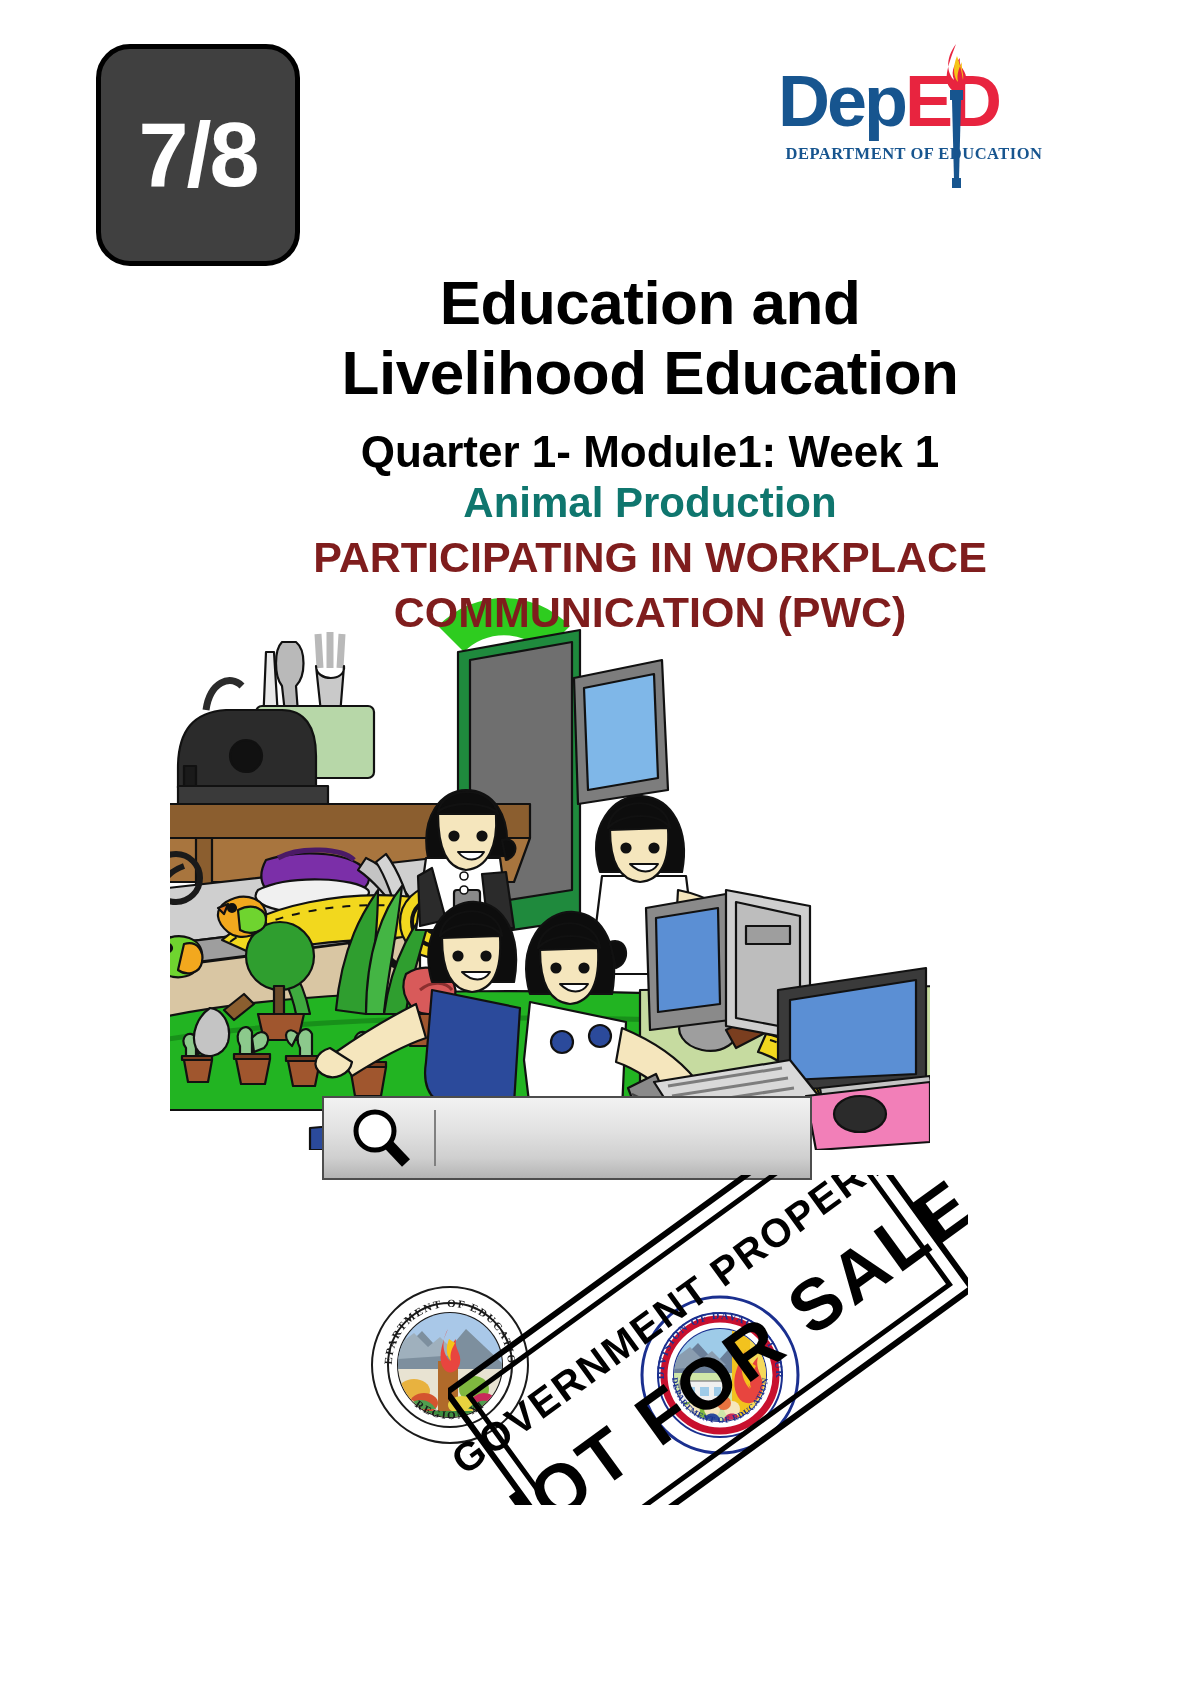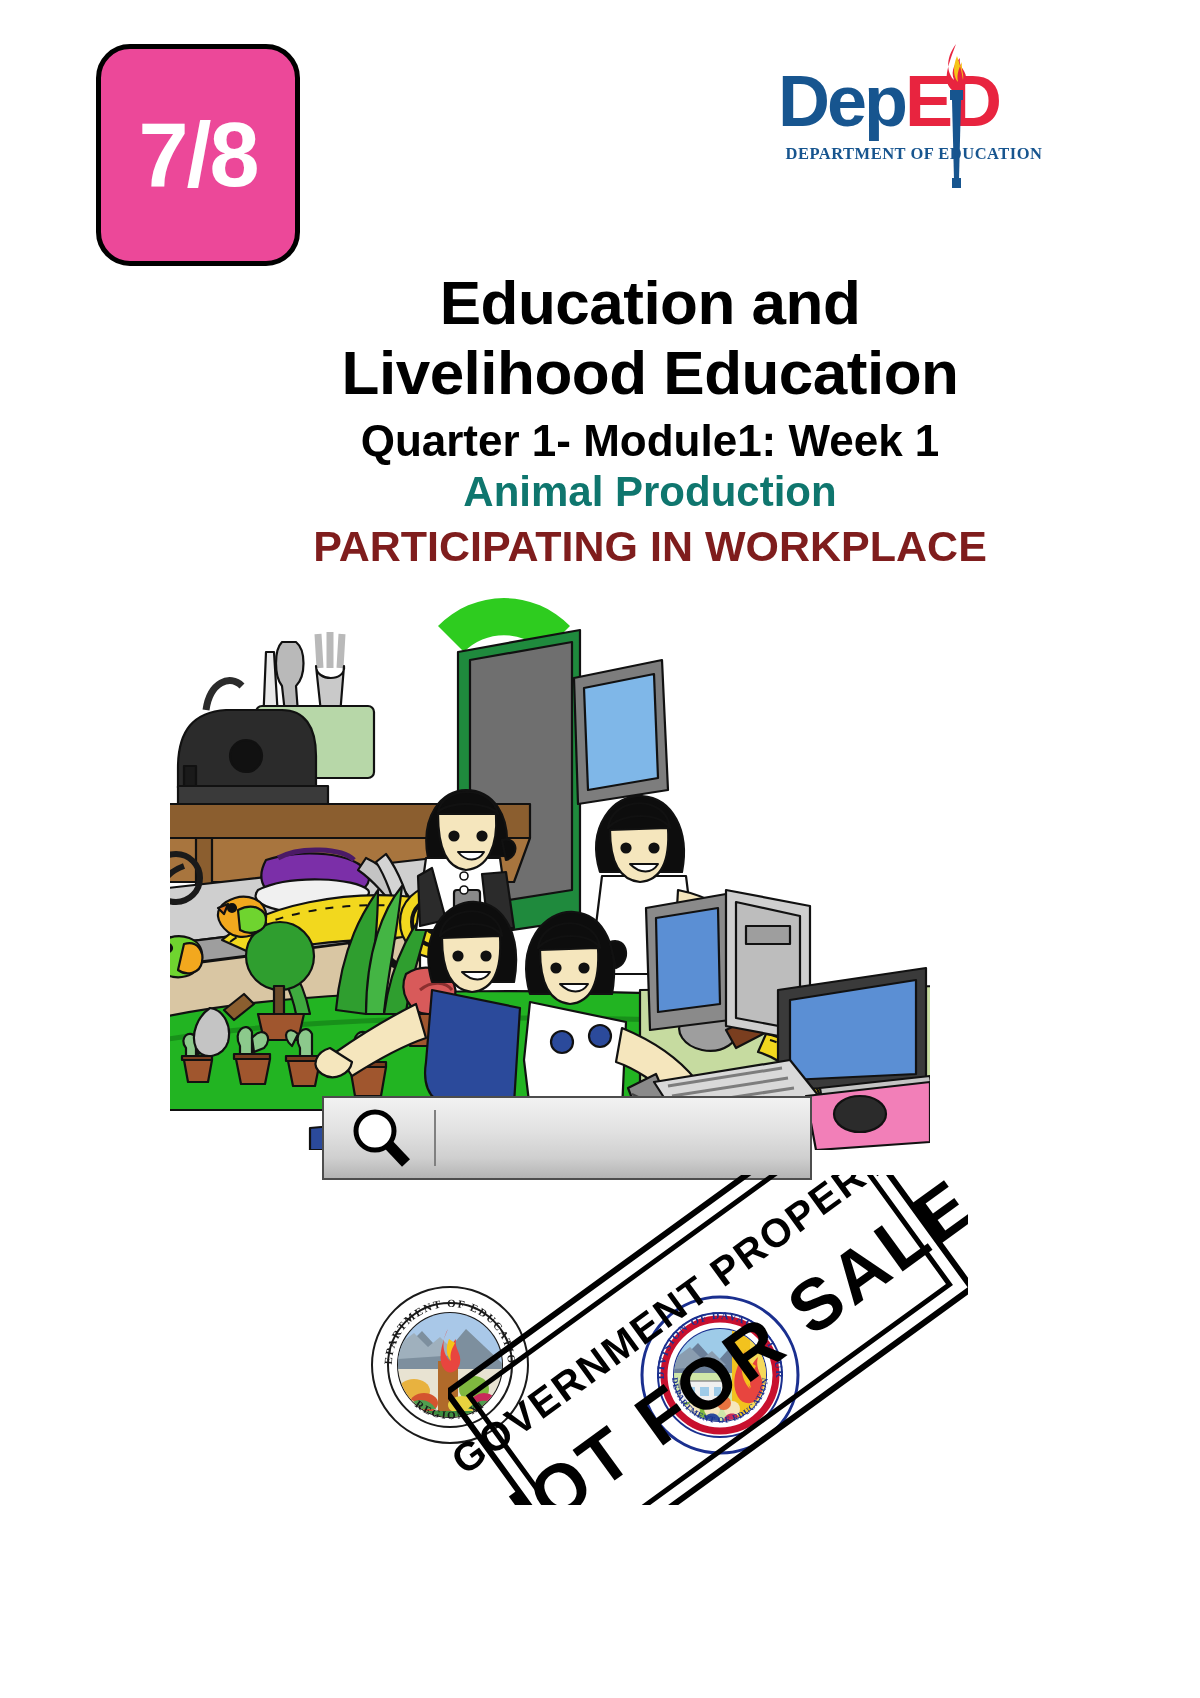--- a/index.html
+++ b/index.html
@@ -14,21 +14,21 @@
     position: relative;
     width: 1200px; height: 1698px;
     background: #fff;
   }
 
   
   .grade-badge {
     position: absolute;
     left: 96px; top: 44px;
     width: 204px; height: 222px;
-    background: #ec4899;
+    background: #404040;
     border: 5px solid #000;
     border-radius: 34px;
     display: flex; align-items: center; justify-content: center;
   }
   .grade-badge .grade-text {
     color: #fff;
     font-family: "Liberation Sans", sans-serif;
     font-weight: bold;
     font-size: 90px;
     line-height: 1;
@@ -81,21 +81,21 @@
     line-height: 70px;
     color: #000;
     letter-spacing: -0.5px;
   }
   .title-sub {
     font-family: "Liberation Sans", sans-serif;
     font-weight: bold;
     font-size: 44px;
     line-height: 50px;
     color: #000;
-    margin-top: 8px;
+    margin-top: 19px;
   }
   .title-sub2 {
     font-family: "Liberation Sans", sans-serif;
     font-weight: bold;
     font-size: 42px;
     line-height: 52px;
     color: #0f766e;
   }
   .title-caps {
     font-family: "Liberation Sans", sans-serif;
@@ -169,20 +169,21 @@
     </svg>
     <div class="deped-sub">DEPARTMENT OF EDUCATION</div>
   </div>
 
   <div class="title-block">
     <div class="title-main">Education and</div>
     <div class="title-main">Livelihood Education</div>
     <div class="title-sub">Quarter 1- Module1: Week 1</div>
     <div class="title-sub2">Animal Production</div>
     <div class="title-caps">PARTICIPATING IN WORKPLACE</div>
+    <div class="title-caps second">COMMUNICATION (PWC)</div>
   </div>
 
   <div class="collage">
     <svg width="760" height="560" viewBox="0 0 760 560">
       <defs>
         <clipPath id="clipAll">
             <rect x="0" y="0" width="760" height="560"></rect>
           </clipPath>
       </defs>
       <g clip-path="url(#clipAll)" stroke="#111" stroke-width="2.2" stroke-linejoin="round">

